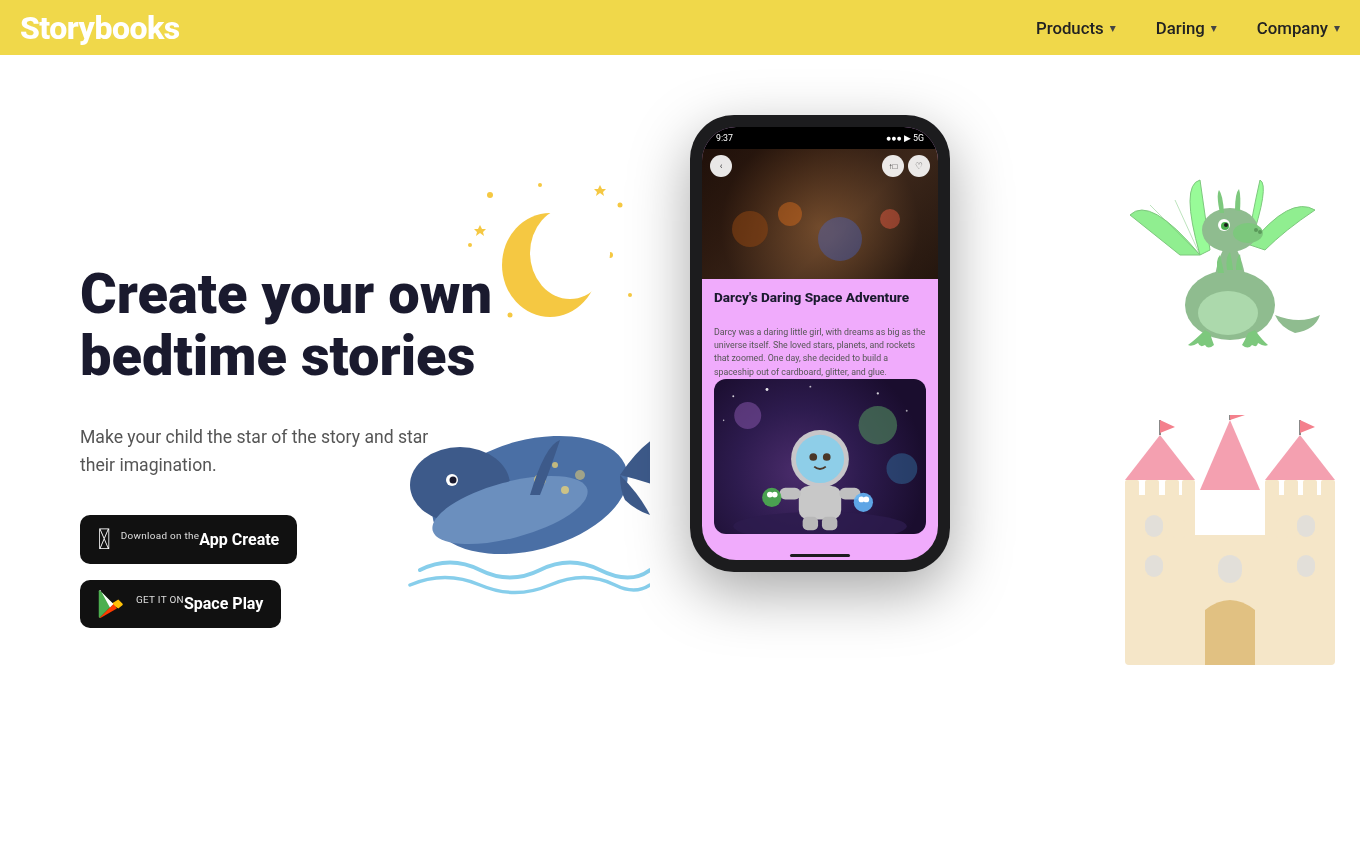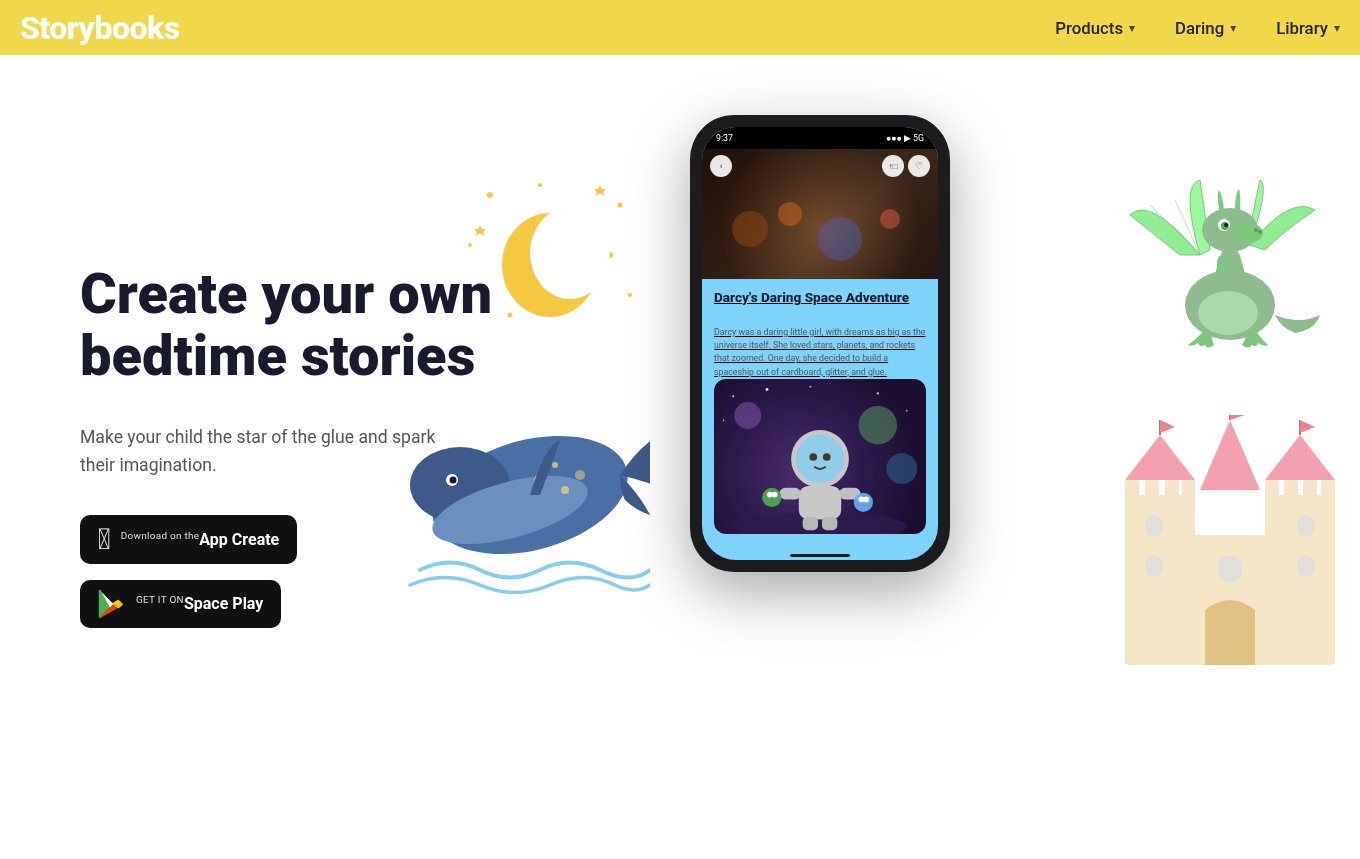--- a/index.html
+++ b/index.html
@@ -114,25 +114,24 @@
       width: 260px;
       z-index: 3;
     }
     .phone-outer {
       background: #1c1c1e;
       border-radius: 44px;
       padding: 12px;
       box-shadow: 0 20px 60px rgba(0,0,0,0.35);
     }
     .phone-inner {
-      background: #7dd3fc;
+      background: #f0abfc;
       border-radius: 34px;
       overflow: hidden;
       position: relative;
-      text-decoration: underline;
     }
     .phone-status-bar {
       background: #000;
       color: #fff;
       font-size: 0.55rem;
       display: flex;
       justify-content: space-between;
       align-items: center;
       padding: 4px 14px;
       height: 22px;
@@ -271,31 +270,31 @@
   <div class="nav-links">
     <a class="nav-link">
       <span>Products</span>
       <span class="chevron">▾</span>
     </a>
     <a class="nav-link">
       <span>Daring</span>
       <span class="chevron">▾</span>
     </a>
     <a class="nav-link">
-      <span>Library</span>
+      <span>Company</span>
       <span class="chevron">▾</span>
     </a>
   </div>
 </nav>
 
 <section class="hero">
 
   <div class="hero-left">
     <h1 class="hero-title">Create your own bedtime stories</h1>
-    <p class="hero-subtitle">Make your child the star of the glue and spark their imagination.</p>
+    <p class="hero-subtitle">Make your child the star of the story and star their imagination.</p>
     <div class="store-buttons">
 
       <a class="store-btn">
         <span class="store-btn-icon"></span>
         <div class="store-btn-text">
           <span class="store-btn-sub">Download on the</span>
           <span class="store-btn-main">App Create</span>
         </div>
       </a>
 

